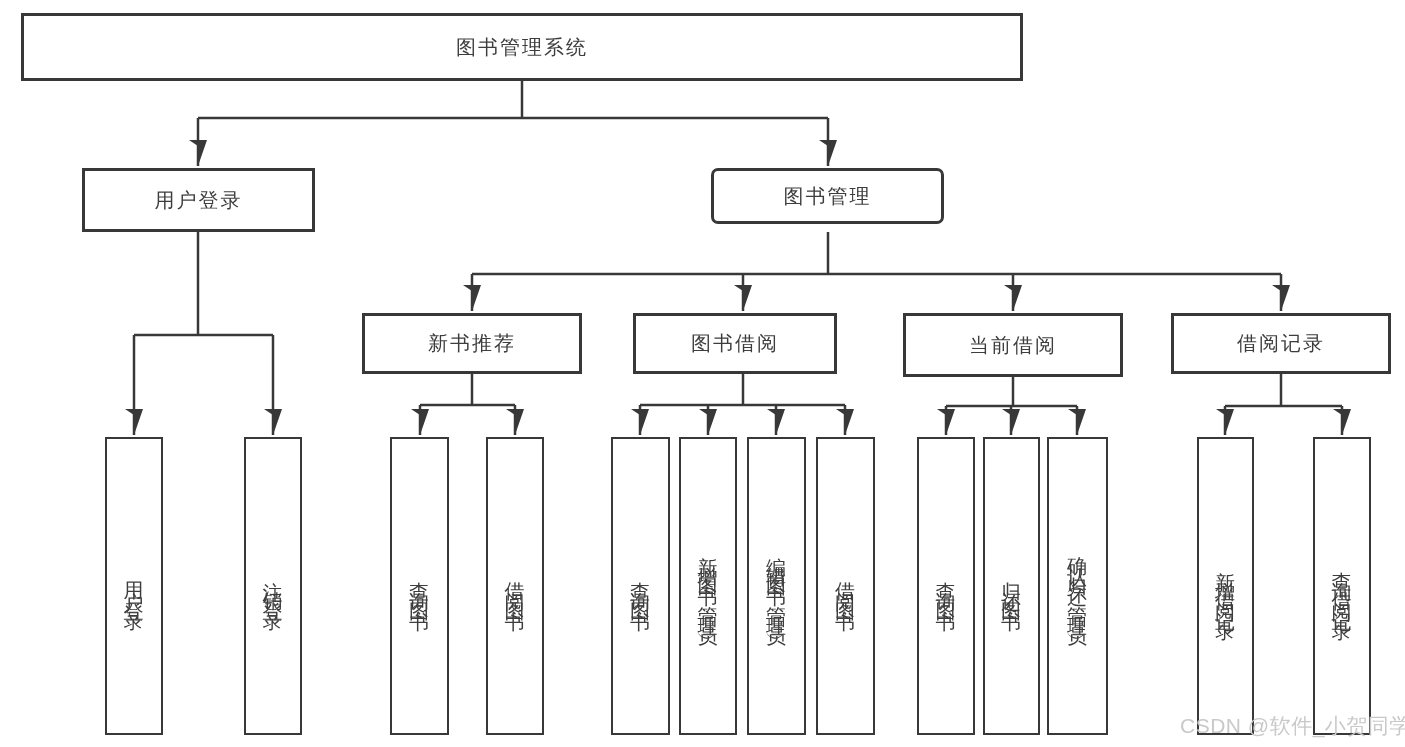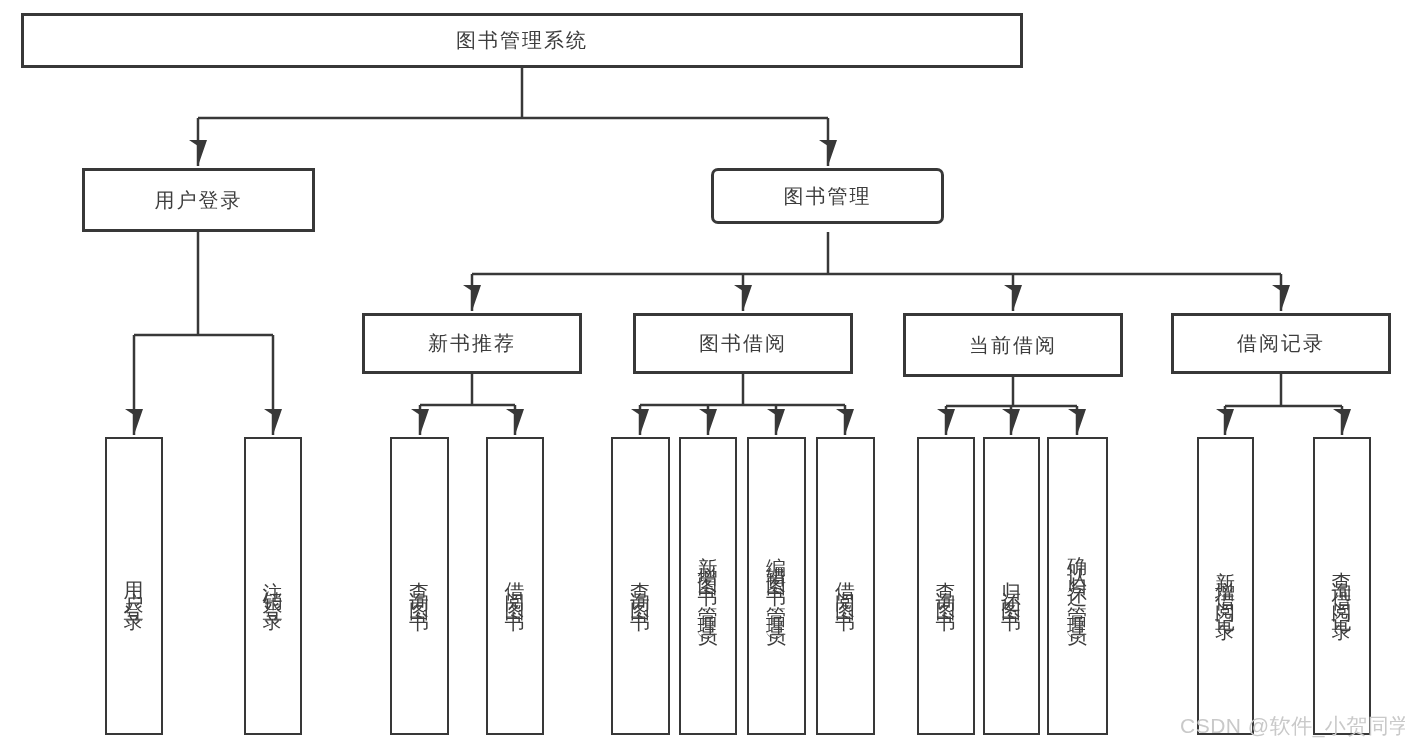--- a/index.html
+++ b/index.html
@@ -107,35 +107,35 @@
       <path d="M1011,406 V435" marker-end="url(#arrow)"></path>
       <path d="M1077,406 V435" marker-end="url(#arrow)"></path>
 
       <path d="M1281,374 V406"></path>
       <path d="M1225,406 H1342"></path>
       <path d="M1225,406 V435" marker-end="url(#arrow)"></path>
       <path d="M1342,406 V435" marker-end="url(#arrow)"></path>
     </g>
   </svg>
 
-  <div class="node hbox" style="left:21px; top:13px; width:1002px; height:55px;">
+  <div class="node hbox" style="left:21px; top:13px; width:1002px; height:68px;">
     <span>图书管理系统</span>
   </div>
 
   <div class="node hbox" style="left:82px; top:168px; width:233px; height:64px;">
     <span>用户登录</span>
   </div>
   <div class="node hbox" style="left:711px; top:168px; width:233px; height:56px;border-radius:7px;">
     <span>图书管理</span>
   </div>
 
   <div class="node hbox" style="left:362px; top:313px; width:220px; height:61px;font-family:Liberation Serif, serif;">
     <span>新书推荐</span>
   </div>
-  <div class="node hbox" style="left:633px; top:313px; width:220px; height:61px;">
+  <div class="node hbox" style="left:633px; top:313px; width:204px; height:61px;">
     <span>图书借阅</span>
   </div>
   <div class="node hbox" style="left:903px; top:313px; width:220px; height:64px;">
     <span>当前借阅</span>
   </div>
   <div class="node hbox" style="left:1171px; top:313px; width:220px; height:61px;">
     <span>借阅记录</span>
   </div>
 
   <div class="node vbox" style="left:105px; top:437px; width:58px; height:298px;">

